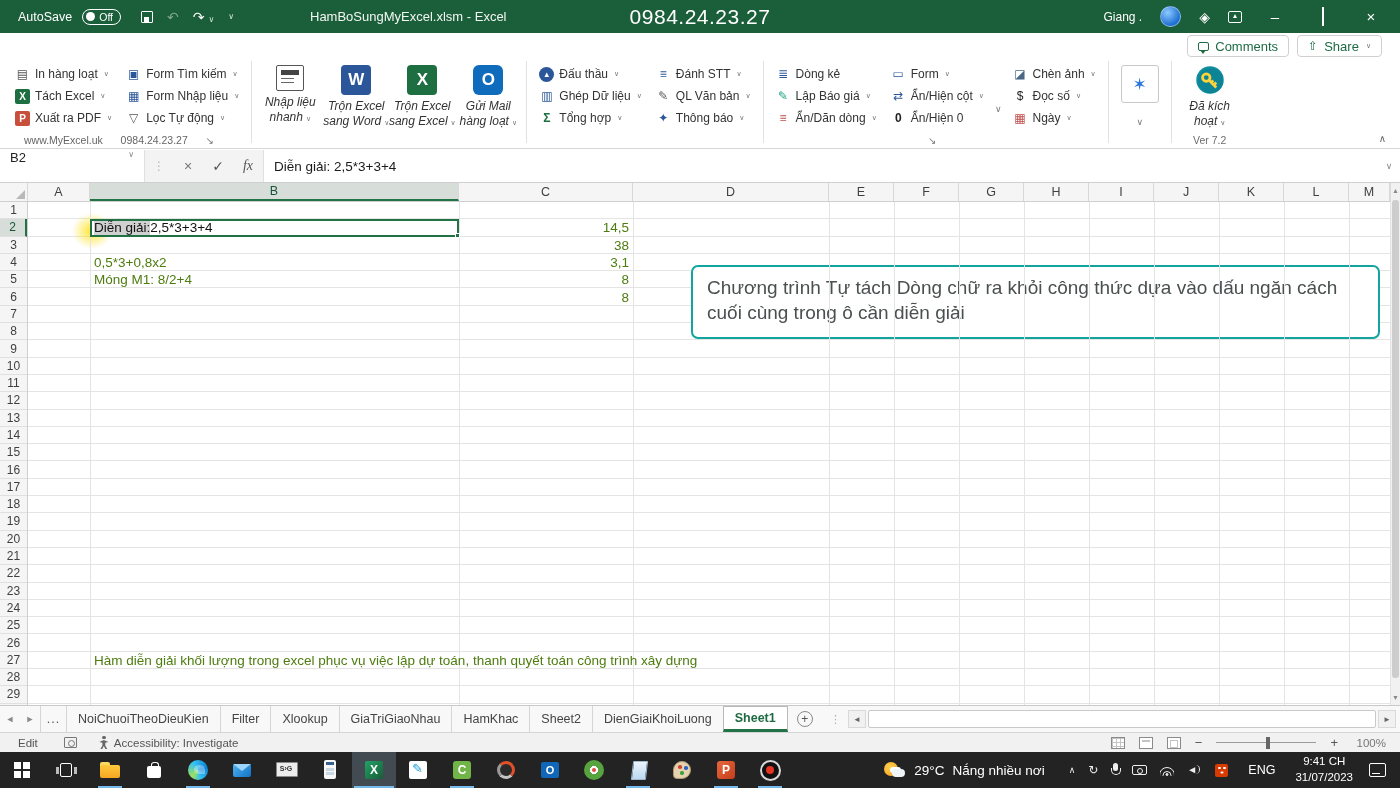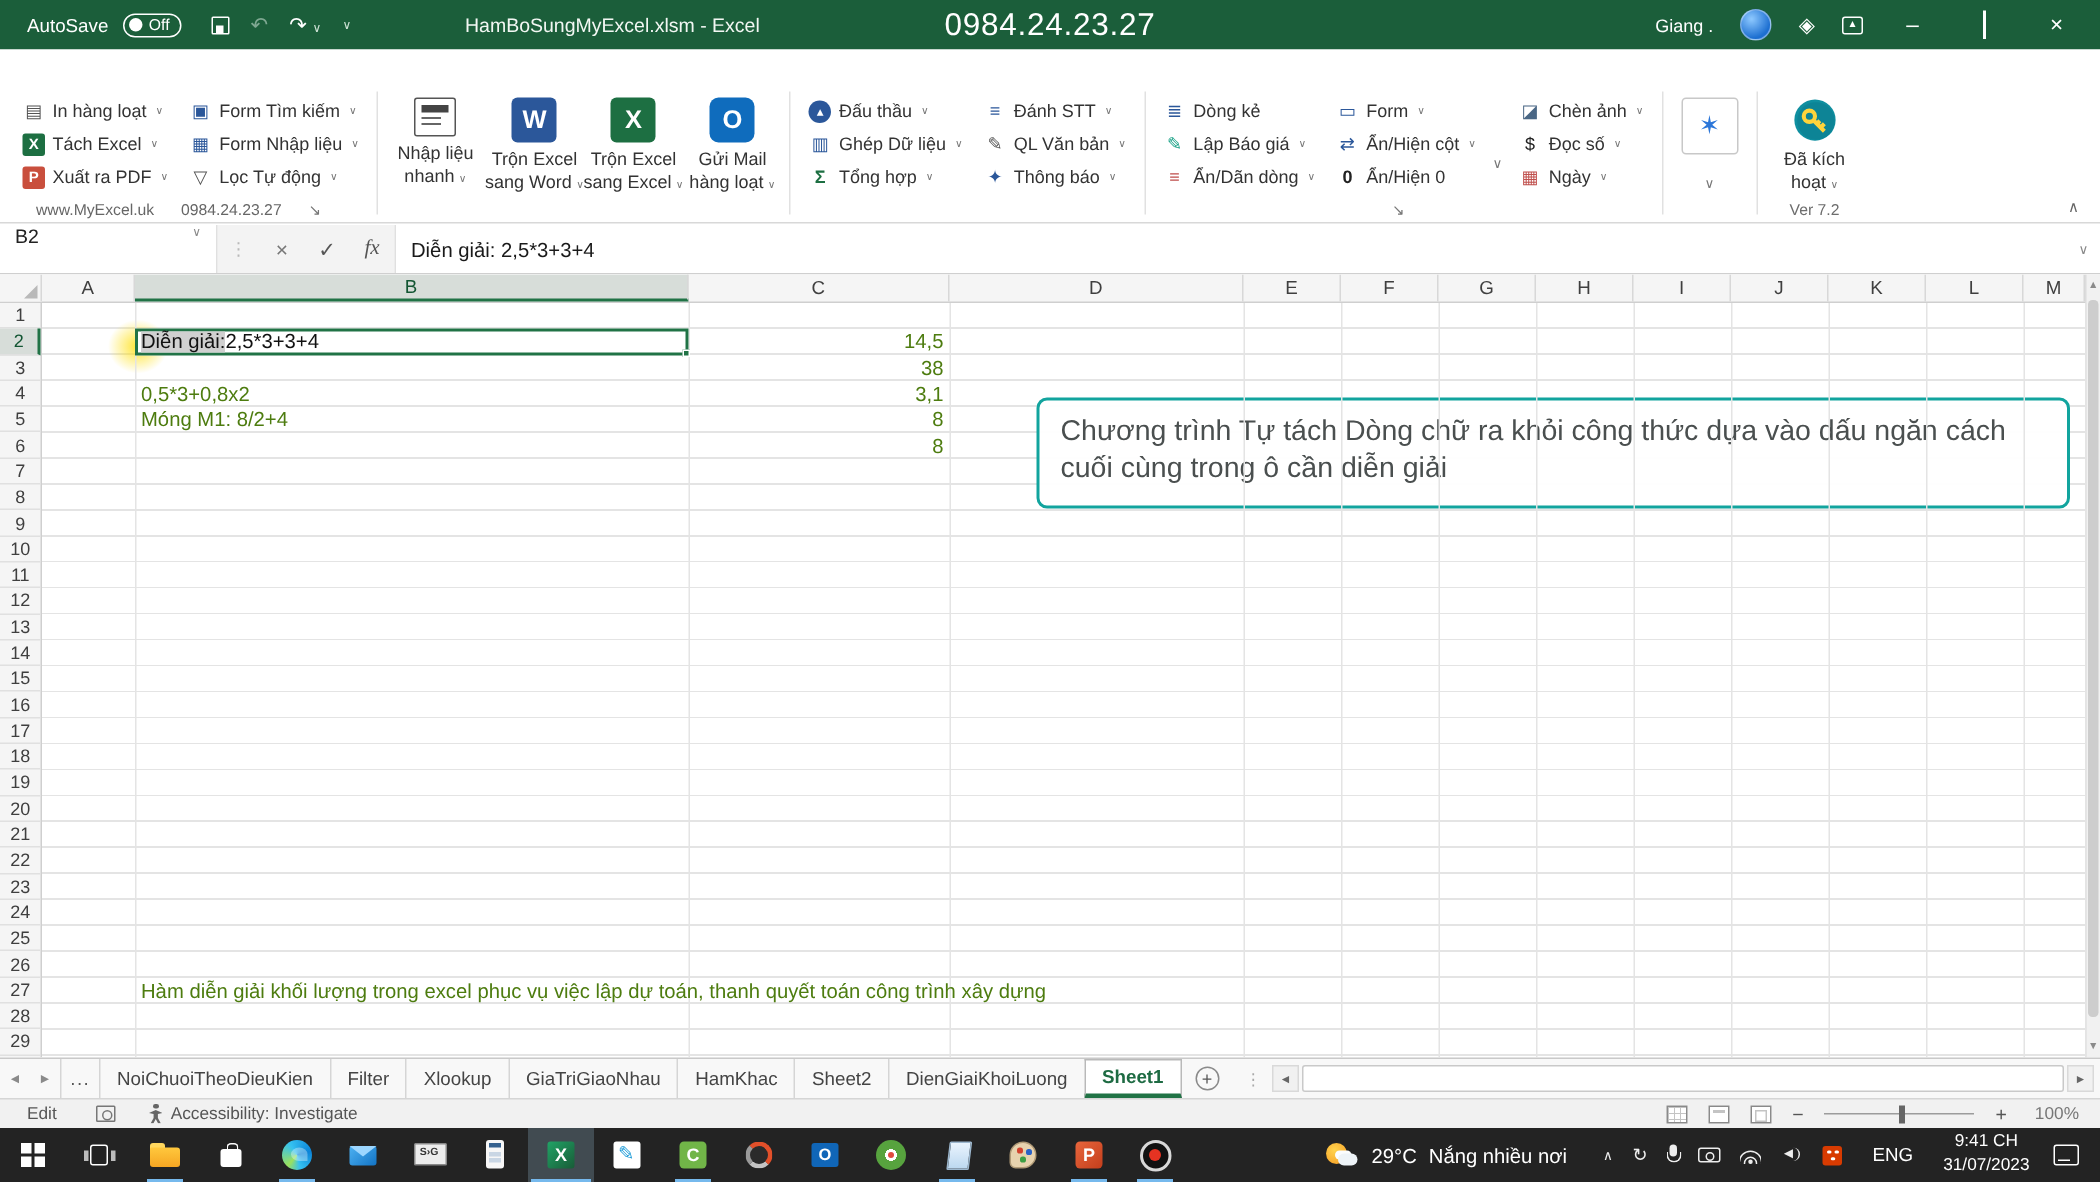--- a/index.html
+++ b/index.html
@@ -66,21 +66,21 @@
   .ic-rowlines{color:#2b579a;}
   .ic-quote{color:#16a085;}
   .ic-hiderow{color:#c0504d;}
   .ic-mergecell{color:#2b579a;}
   .ic-hidecol{color:#2b579a;}
   .ic-zero{color:#222;font-weight:bold;}
   .ic-image{color:#4a6785;}
   .ic-dollar{color:#222;}
   .ic-calendar{color:#c0504d;}
   .rbig{display:flex;flex-direction:column;align-items:center;width:66px;height:86px;padding-top:4px;cursor:pointer;flex:none;}
-  .blb{font-size:12px;color:#333;line-height:15px;white-space:nowrap;}
+  .blb{font-size:12px;color:#333;line-height:15px;white-space:nowrap;font-style:italic;}
   .bsub{margin-top:auto;font-size:10.5px;color:#6d6d6d;padding-bottom:1px;}
   .bic{width:30px;height:30px;margin-bottom:4px;display:flex;align-items:center;justify-content:center;border-radius:4px;color:#fff;font-weight:bold;font-size:17px;flex:none;}
   .bic-quickform{background:#fff;border:1.5px solid #555;border-radius:2px;position:relative;width:28px;height:26px;}
   .bic-quickform::before{content:"";position:absolute;left:4px;top:4px;right:4px;height:5px;background:#444;}
   .bic-quickform::after{content:"";position:absolute;left:4px;top:12px;right:9px;height:8px;
      background:linear-gradient(#666 1.5px,transparent 1.5px) 0 0/100% 4px;}
   .bic-word{background:#2b579a;}
   .bic-excelbig{background:#1d6f42;}
   .bic-outlook{background:#0f6cbd;border-radius:6px;}
   .bic-key{background:transparent;}
@@ -261,20 +261,31 @@
       <span class="avatar"></span>
       <span class="globe">◈</span>
       <span class="ribopt"></span>
       <span class="wbtn">–</span>
       <span class="wbtn"><span class="restore"></span></span>
       <span class="wbtn">×</span>
     </div>
   </div>
 
   <div class="tabrow">
+    <div class="tabrow-right">
+      <span class="pillbtn">
+        <span class="cmt-ic"></span>
+        <span>Comments</span>
+      </span>
+      <span class="pillbtn">
+        <span class="share-ic">⇧</span>
+        <span>Share</span>
+        <span class="dd">∨</span>
+      </span>
+    </div>
   </div>
 
   <div class="ribbon">
     <div class="rbody" id="rbody">
         <div class="rcol">
           <div class="ritem">
             <span class="ic ic-print">▤</span>
             <span class="rlb">In hàng loạt</span>
             <span class="dd">∨</span>
           </div>

